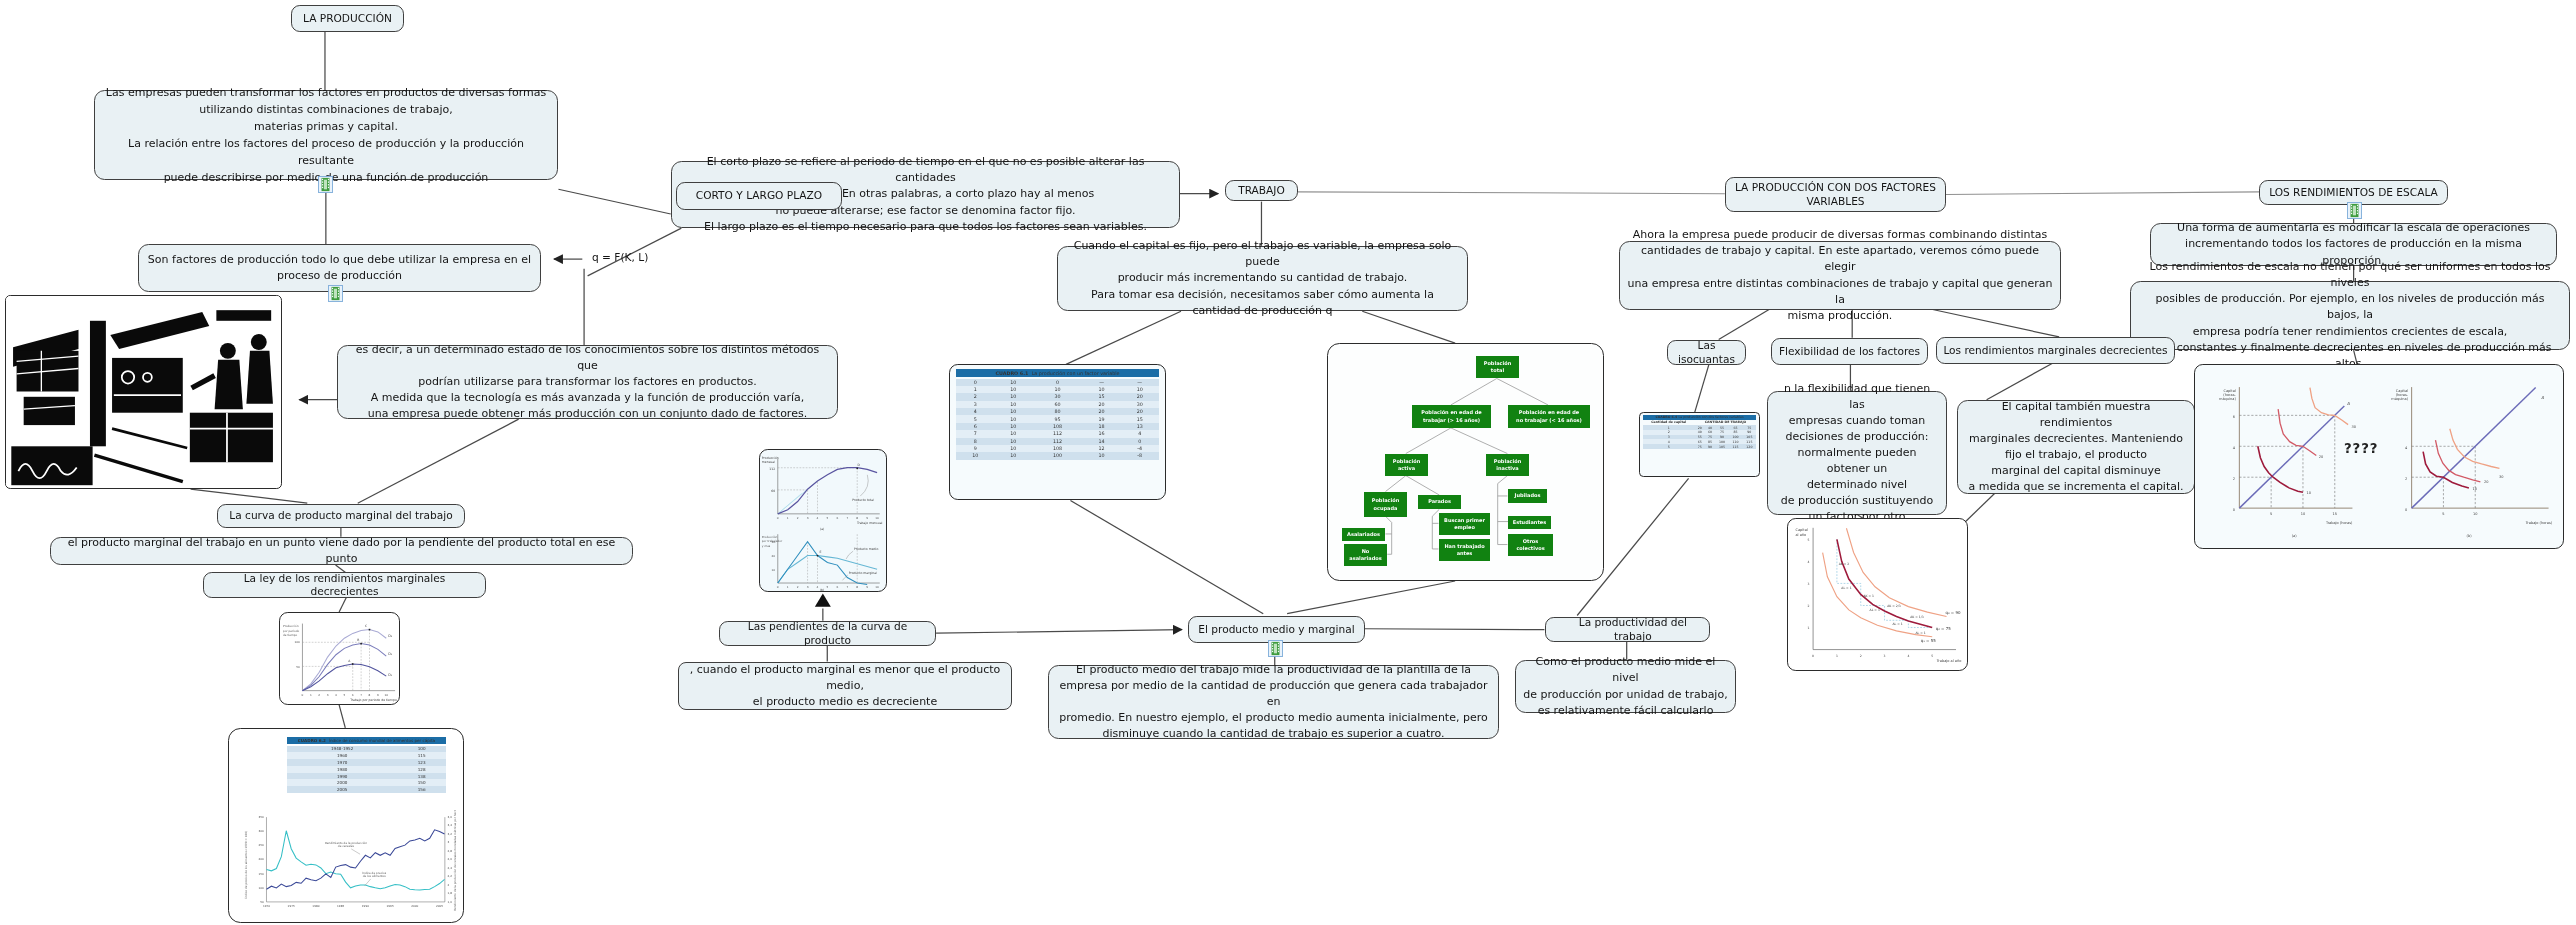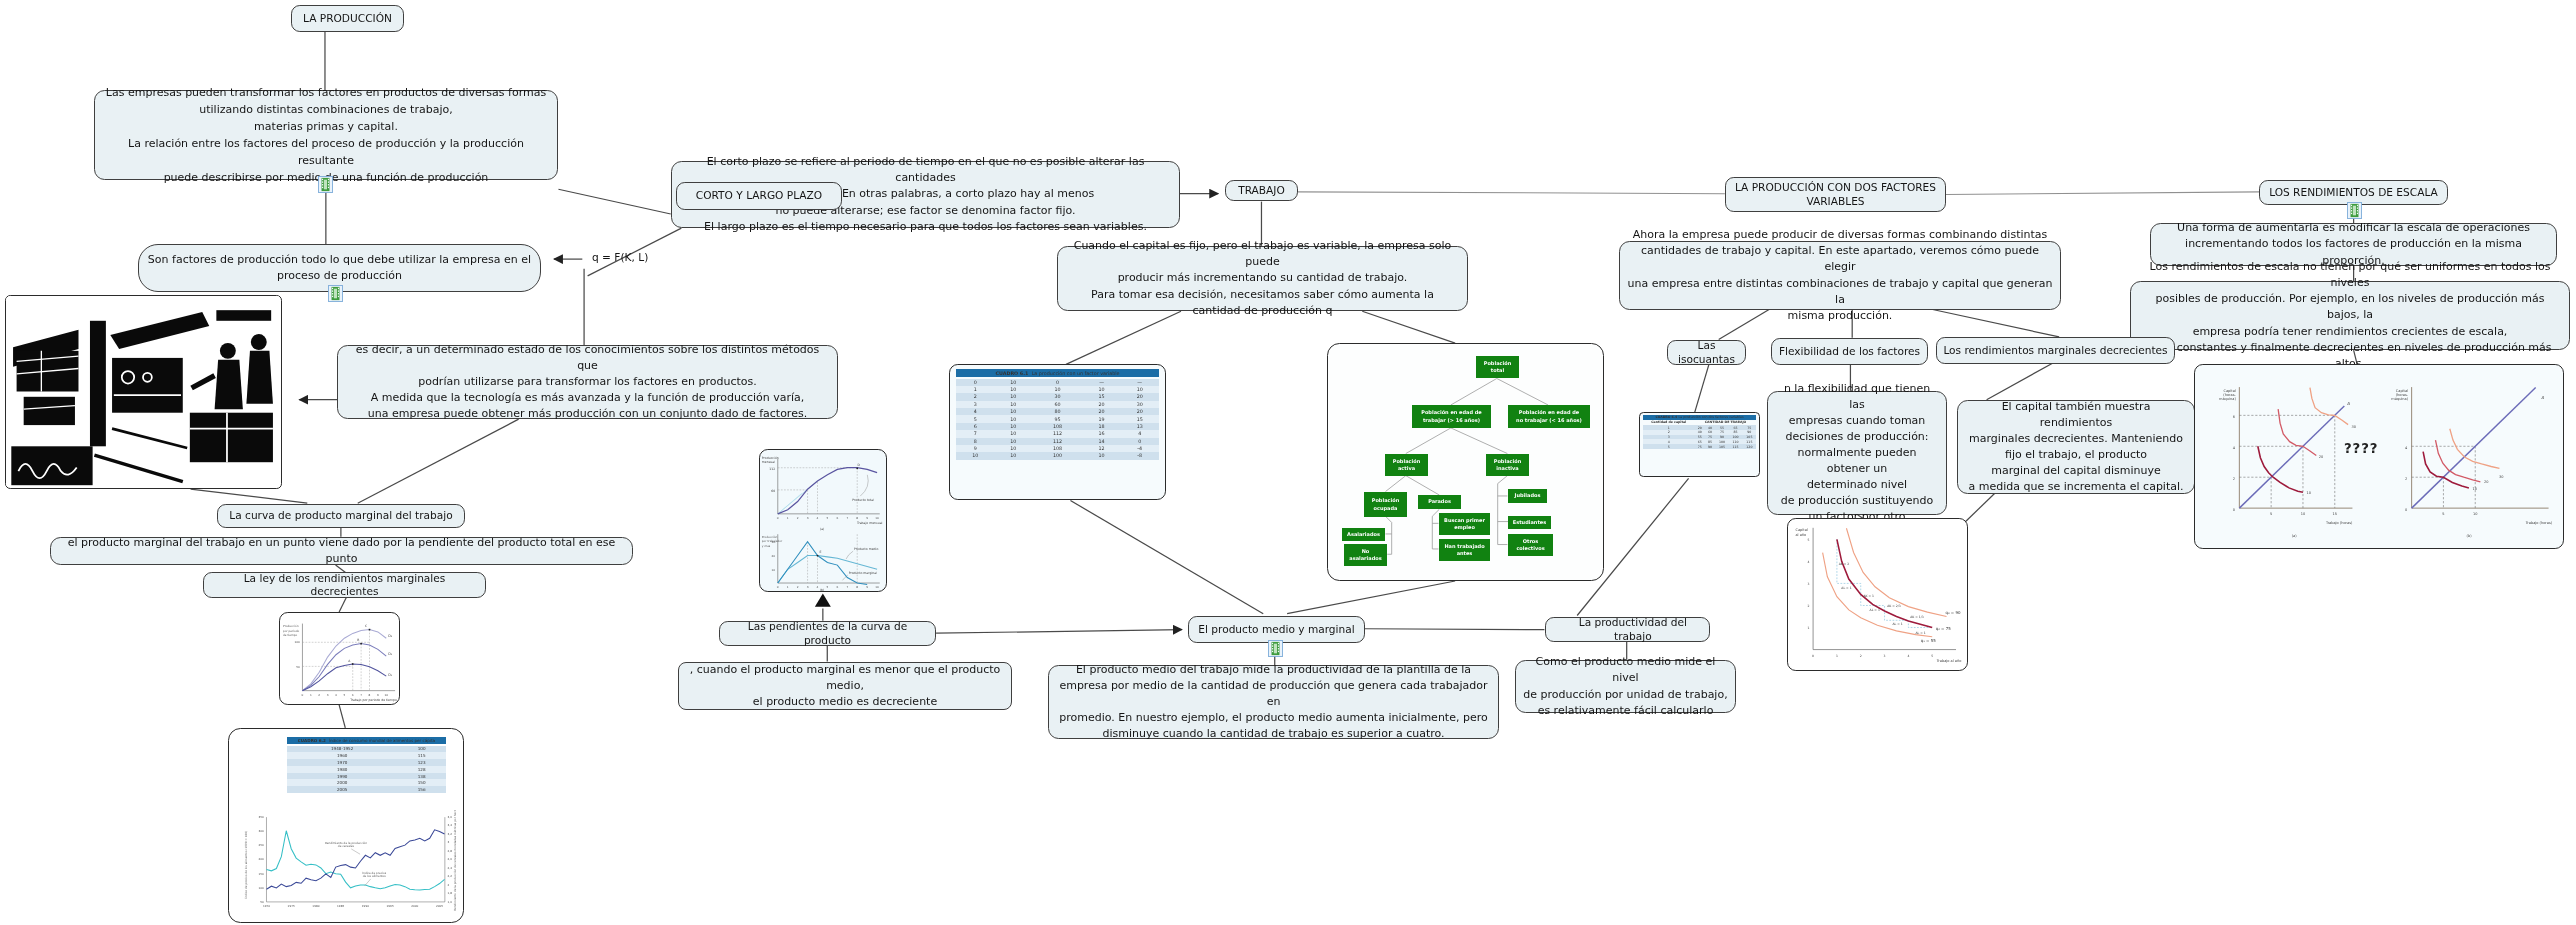--- a/index.html
+++ b/index.html
@@ -116,21 +116,21 @@
 
   <div class="tbox big" style="left:94px;top:90px;width:464px;height:90px;">Las empresas pueden transformar los factores en productos de diversas formas
 utilizando distintas combinaciones de trabajo,
 materias primas y capital.
 La relación entre los factores del proceso de producción y la producción resultante
 puede describirse por medio de una función de producción</div>
   <div class="tbox" style="left:671px;top:161px;width:509px;height:67px;z-index:1;">El corto plazo se refiere al periodo de tiempo en el que no es posible alterar las cantidades
 de producción. En otras palabras, a corto plazo hay al menos
 no puede alterarse; ese factor se denomina factor fijo.
 El largo plazo es el tiempo necesario para que todos los factores sean variables.</div>
-  <div class="tbox" style="left:138px;top:244px;width:403px;height:48px;border-radius:20px;">Son factores de producción todo lo que debe utilizar la empresa en el
+  <div class="tbox" style="left:138px;top:244px;width:403px;height:48px;">Son factores de producción todo lo que debe utilizar la empresa en el
 proceso de producción</div>
   <div class="tbox" style="left:337px;top:345px;width:501px;height:74px;">es decir, a un determinado estado de los conocimientos sobre los distintos métodos que
 podrían utilizarse para transformar los factores en productos.
 A medida que la tecnología es más avanzada y la función de producción varía,
 una empresa puede obtener más producción con un conjunto dado de factores.</div>
   <div class="tbox" style="left:1057px;top:246px;width:411px;height:65px;">Cuando el capital es fijo, pero el trabajo es variable, la empresa solo puede
 producir más incrementando su cantidad de trabajo.
 Para tomar esa decisión, necesitamos saber cómo aumenta la
 cantidad de producción q</div>
   <div class="tbox" style="left:1619px;top:241px;width:442px;height:69px;">Ahora la empresa puede producir de diversas formas combinando distintas

